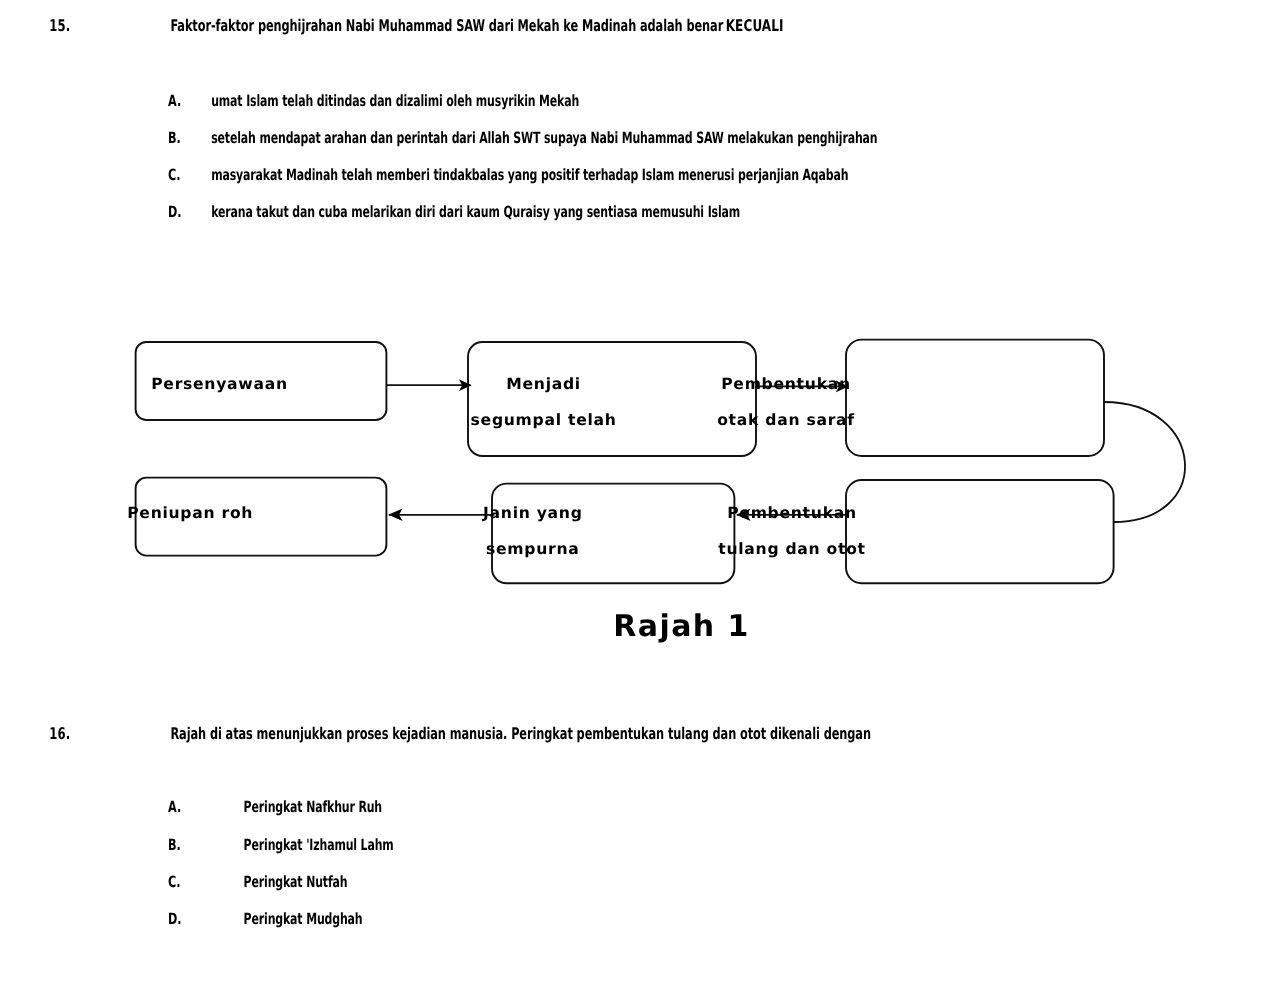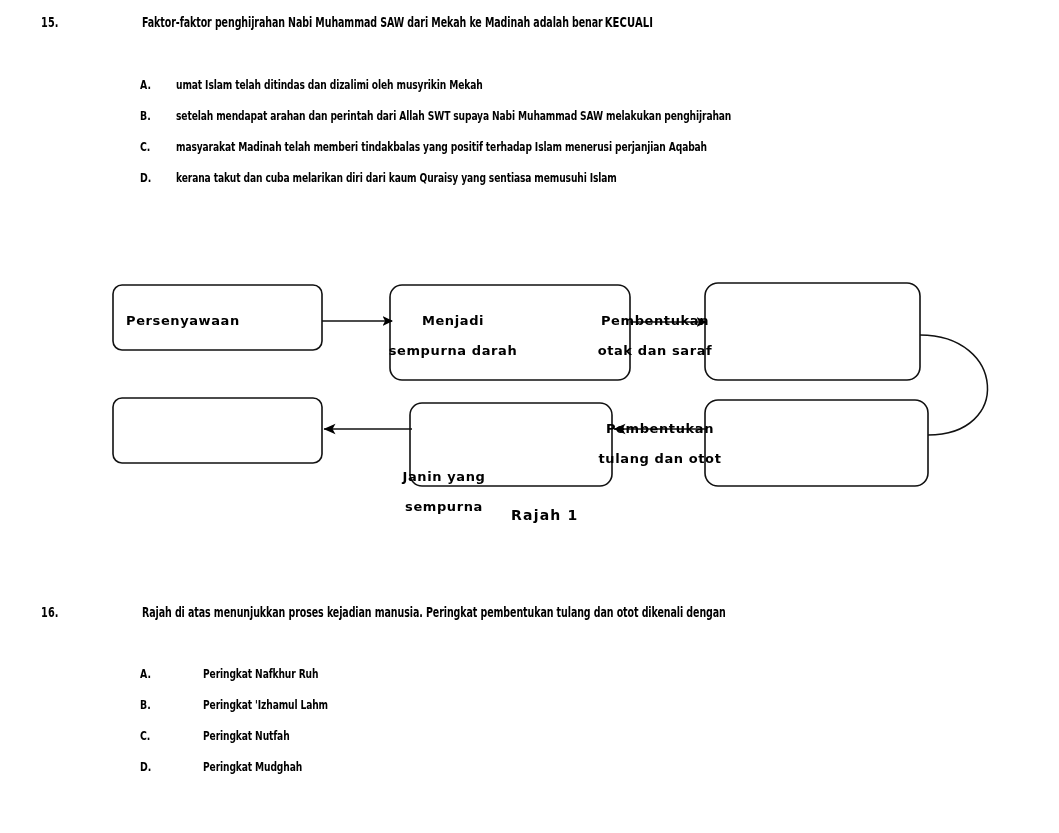--- a/index.html
+++ b/index.html
@@ -85,21 +85,21 @@
     line-height: 30px;
     letter-spacing: 0.6px;
     white-space: nowrap;
     text-align: center;
     z-index: 5;
   }
   .figure-caption {
     position: absolute;
     font-family: "DejaVu Sans", sans-serif;
     font-weight: bold;
-    font-size: 14px;
+    font-size: 25px;
     letter-spacing: 1.2px;
     white-space: nowrap;
   }
 </style>
 </head>
 <body>
 
 <div class="q-number" style="left:41px; top:14px;">15.</div>
 
 <div class="q-stem" style="left:142px; top:14px;">
@@ -146,27 +146,28 @@
     <path d="M 920,80 C 1005,80 1012,180 928,180" fill="none" stroke="#111" stroke-width="1.5"></path>
 
     <line x1="706" y1="174" x2="614" y2="174" stroke="#111" stroke-width="1.5" marker-end="url(#arrow-l)"></line>
 
     <line x1="412" y1="174" x2="324" y2="174" stroke="#111" stroke-width="1.5" marker-end="url(#arrow-l)"></line>
   </svg>
 
   <div class="flow-label" style="left:126px; top:51px;">Persenyawaan</div>
 
   <div class="flow-label" style="left:320px; top:51px; width:266px; white-space:pre-line;">Menjadi
-sempurna darah</div>
+segumpal telah</div>
 
   <div class="flow-label" style="left:522px; top:51px; width:266px; white-space:pre-line;">Pembentukan
 otak dan saraf</div>
 
+  <div class="flow-label" style="left:106px; top:159px;">Peniupan roh</div>
 
-  <div class="flow-label" style="left:330px; top:159px; width:228px; white-space:pre-line;margin-top:48px;">Janin yang
+  <div class="flow-label" style="left:330px; top:159px; width:228px; white-space:pre-line;">Janin yang
 sempurna</div>
 
   <div class="flow-label" style="left:528px; top:159px; width:264px; white-space:pre-line;">Pembentukan
 tulang dan otot</div>
 
   <div class="figure-caption" style="left:511px; top:252px;">Rajah 1</div>
 </div>
 
 <div class="q-number" style="left:41px; top:604px;">16.</div>
 

